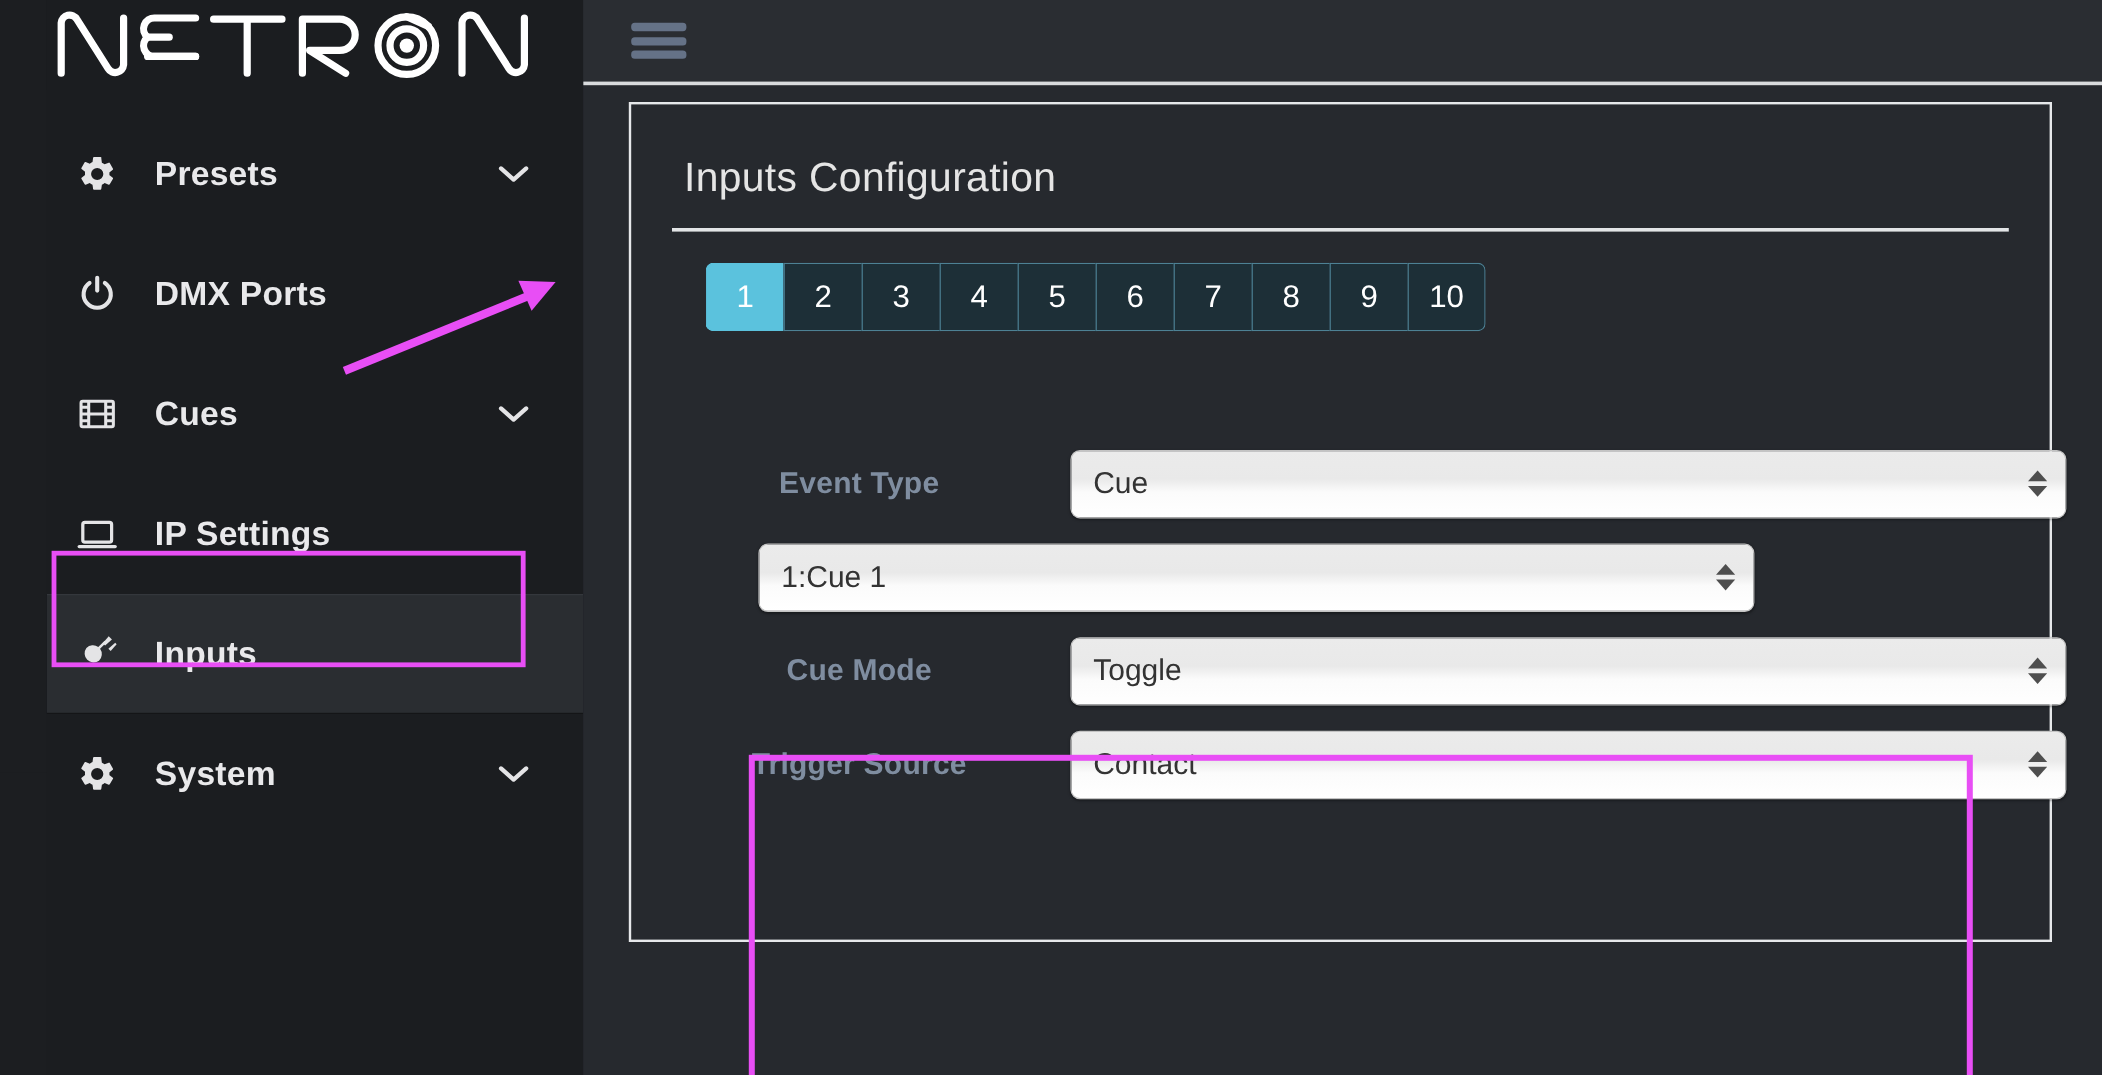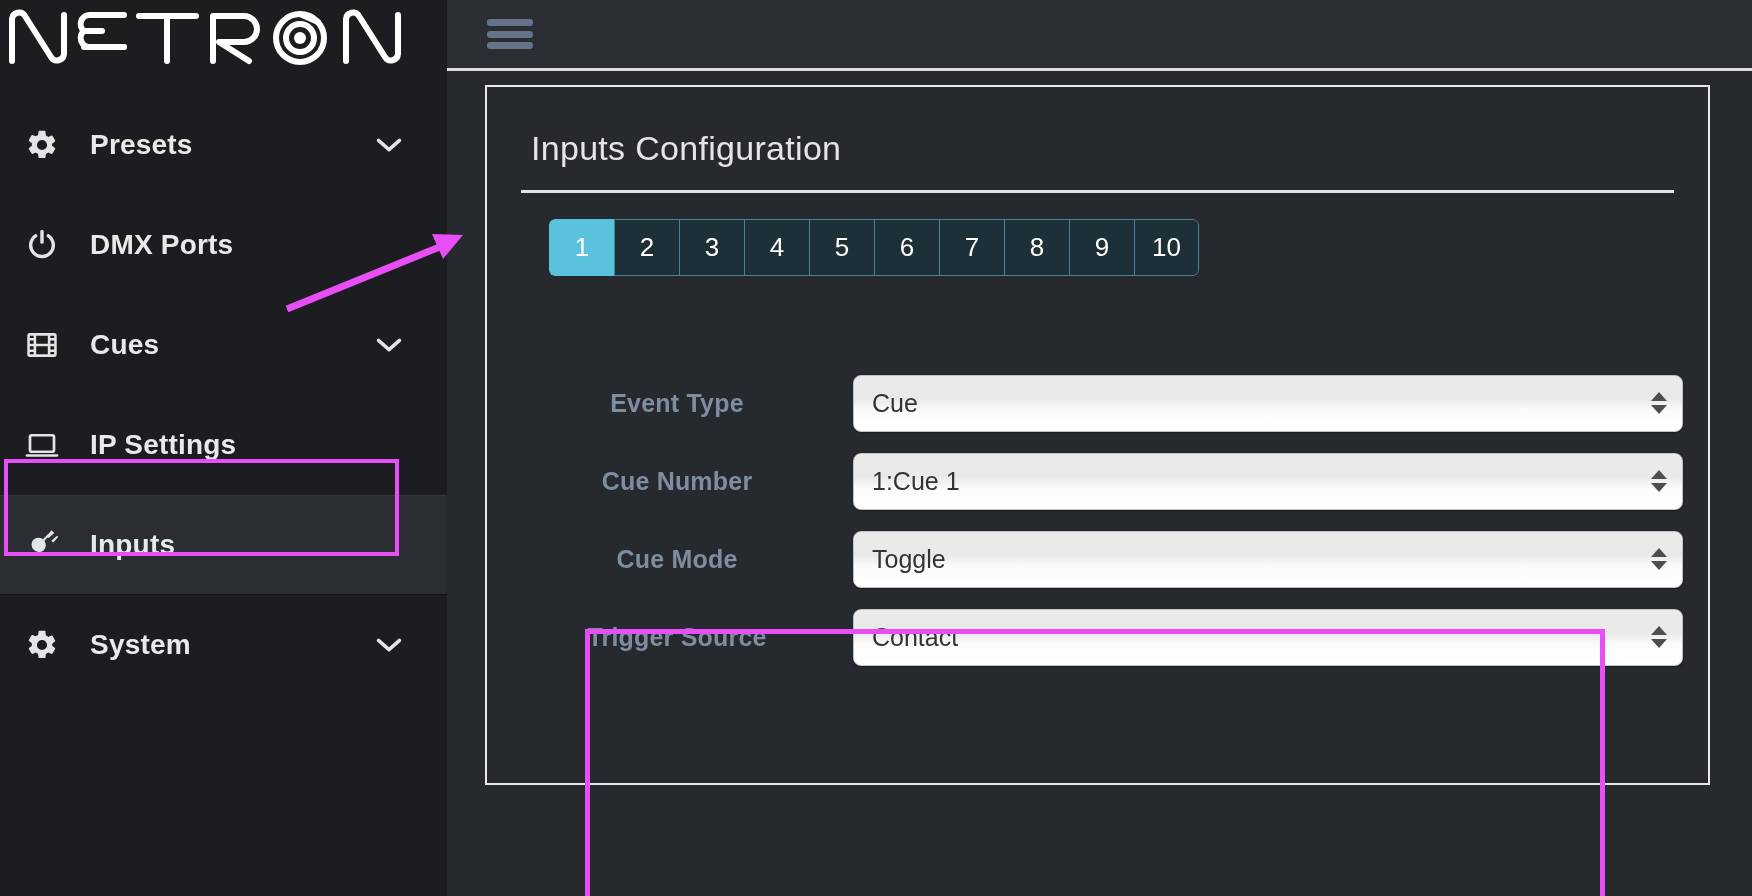--- a/index.html
+++ b/index.html
@@ -12,20 +12,21 @@
     background: #1c1e21;
     font-family: "Liberation Sans", sans-serif;
   }
 
   #app {
     position: relative;
     width: 1752px;
     height: 644px;
     display: flex;
     background: #1c1e21;
+    padding-left: 39px;
   }
 
   
   .sidebar {
     width: 447px;
     height: 896px;
     background: #1b1d20;
     flex: 0 0 447px;
     position: relative;
     overflow: hidden;
@@ -439,21 +440,20 @@
             <div class="select-wrap">
               <div class="fake-select">Cue</div>
               <span class="spinner">
                 <i class="up"></i>
                   <i class="down"></i>
               </span>
             </div>
           </div>
 
           <div class="form-row">
-            <div class="form-label">Cue Number</div>
             <div class="select-wrap">
               <div class="fake-select">1:Cue 1</div>
               <span class="spinner">
                 <i class="up"></i>
                   <i class="down"></i>
               </span>
             </div>
           </div>
 
           <div class="form-row">

